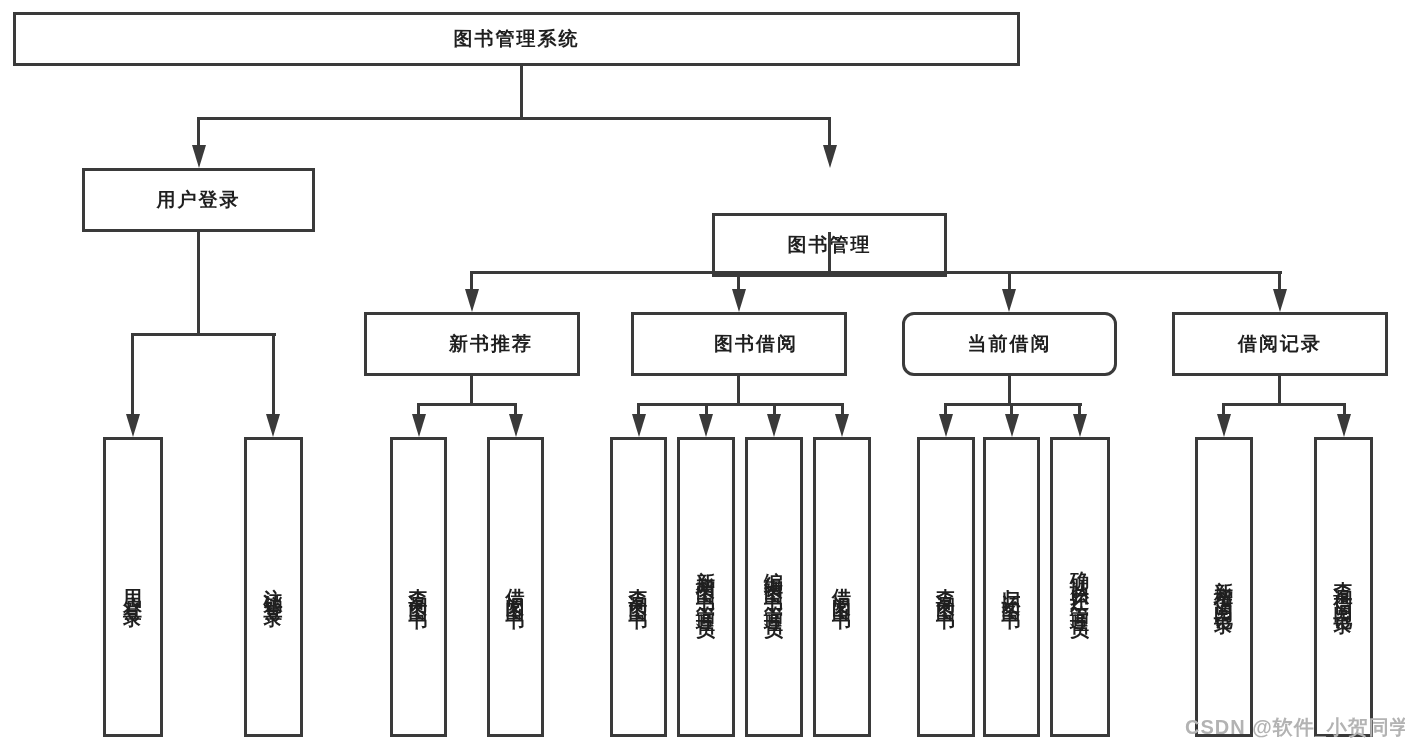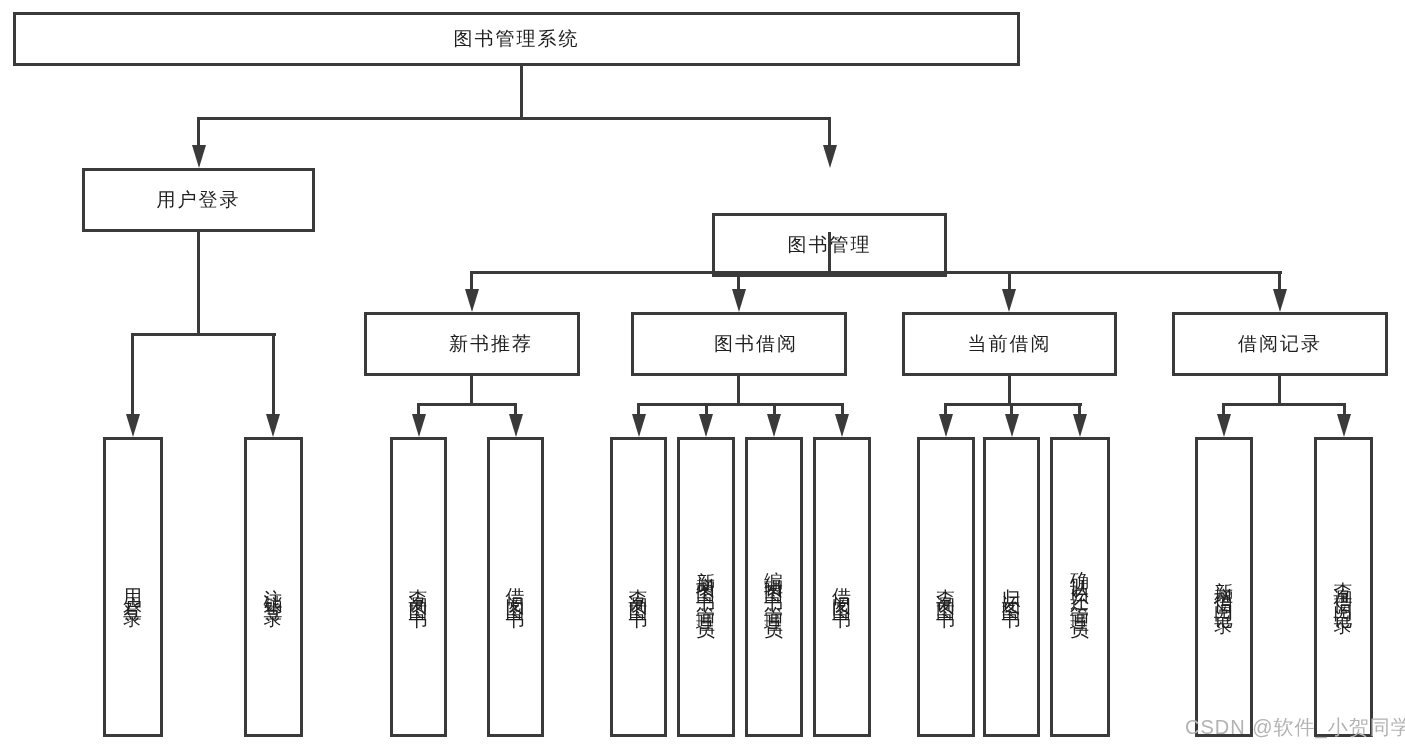--- a/index.html
+++ b/index.html
@@ -7,20 +7,21 @@
     padding: 0;
     background: #ffffff;
     font-family: "Liberation Sans", "DejaVu Sans", sans-serif;
   }
   .canvas {
     position: relative;
     width: 1405px;
     height: 747px;
     background: var(--background, #ffffff);
     overflow: hidden;
+    font-weight: bold;
   }
   .box {
     position: absolute;
     box-sizing: border-box;
     border: 3px solid var(--line, #3a3a3a);
     background: #ffffff;
     display: flex;
     align-items: center;
     justify-content: center;
     color: var(--text, #1f1f1f);
@@ -87,21 +88,21 @@
   <div class="arrow" style="left:465px; top:289px;"></div>
   <div class="line" style="left:737px; top:271px; width:3px; height:22px;"></div>
   <div class="arrow" style="left:732px; top:289px;"></div>
   <div class="line" style="left:1008px; top:271px; width:3px; height:22px;"></div>
   <div class="arrow" style="left:1002px; top:289px;"></div>
   <div class="line" style="left:1278px; top:271px; width:3px; height:22px;"></div>
   <div class="arrow" style="left:1273px; top:289px;"></div>
 
   <div class="box" style="left:364px; top:312px; width:216px; height:64px;padding-left:38px;">新书推荐</div>
   <div class="box" style="left:631px; top:312px; width:216px; height:64px;padding-left:34px;">图书借阅</div>
-  <div class="box" style="left:902px; top:312px; width:215px; height:64px;">当前借阅</div>
+  <div class="box" style="left:902px; top:312px; width:215px; height:64px;border-radius:12px;">当前借阅</div>
   <div class="box" style="left:1172px; top:312px; width:216px; height:64px;">借阅记录</div>
 
   <div class="line" style="left:470px; top:376px; width:3px; height:30px;"></div>
   <div class="line" style="left:417px; top:403px; width:100px; height:3px;"></div>
   <div class="line" style="left:417px; top:403px; width:3px; height:14px;"></div>
   <div class="arrow" style="left:412px; top:414px;"></div>
   <div class="line" style="left:514px; top:403px; width:3px; height:14px;"></div>
   <div class="arrow" style="left:509px; top:414px;"></div>
 
   <div class="line" style="left:737px; top:376px; width:3px; height:30px;"></div>

